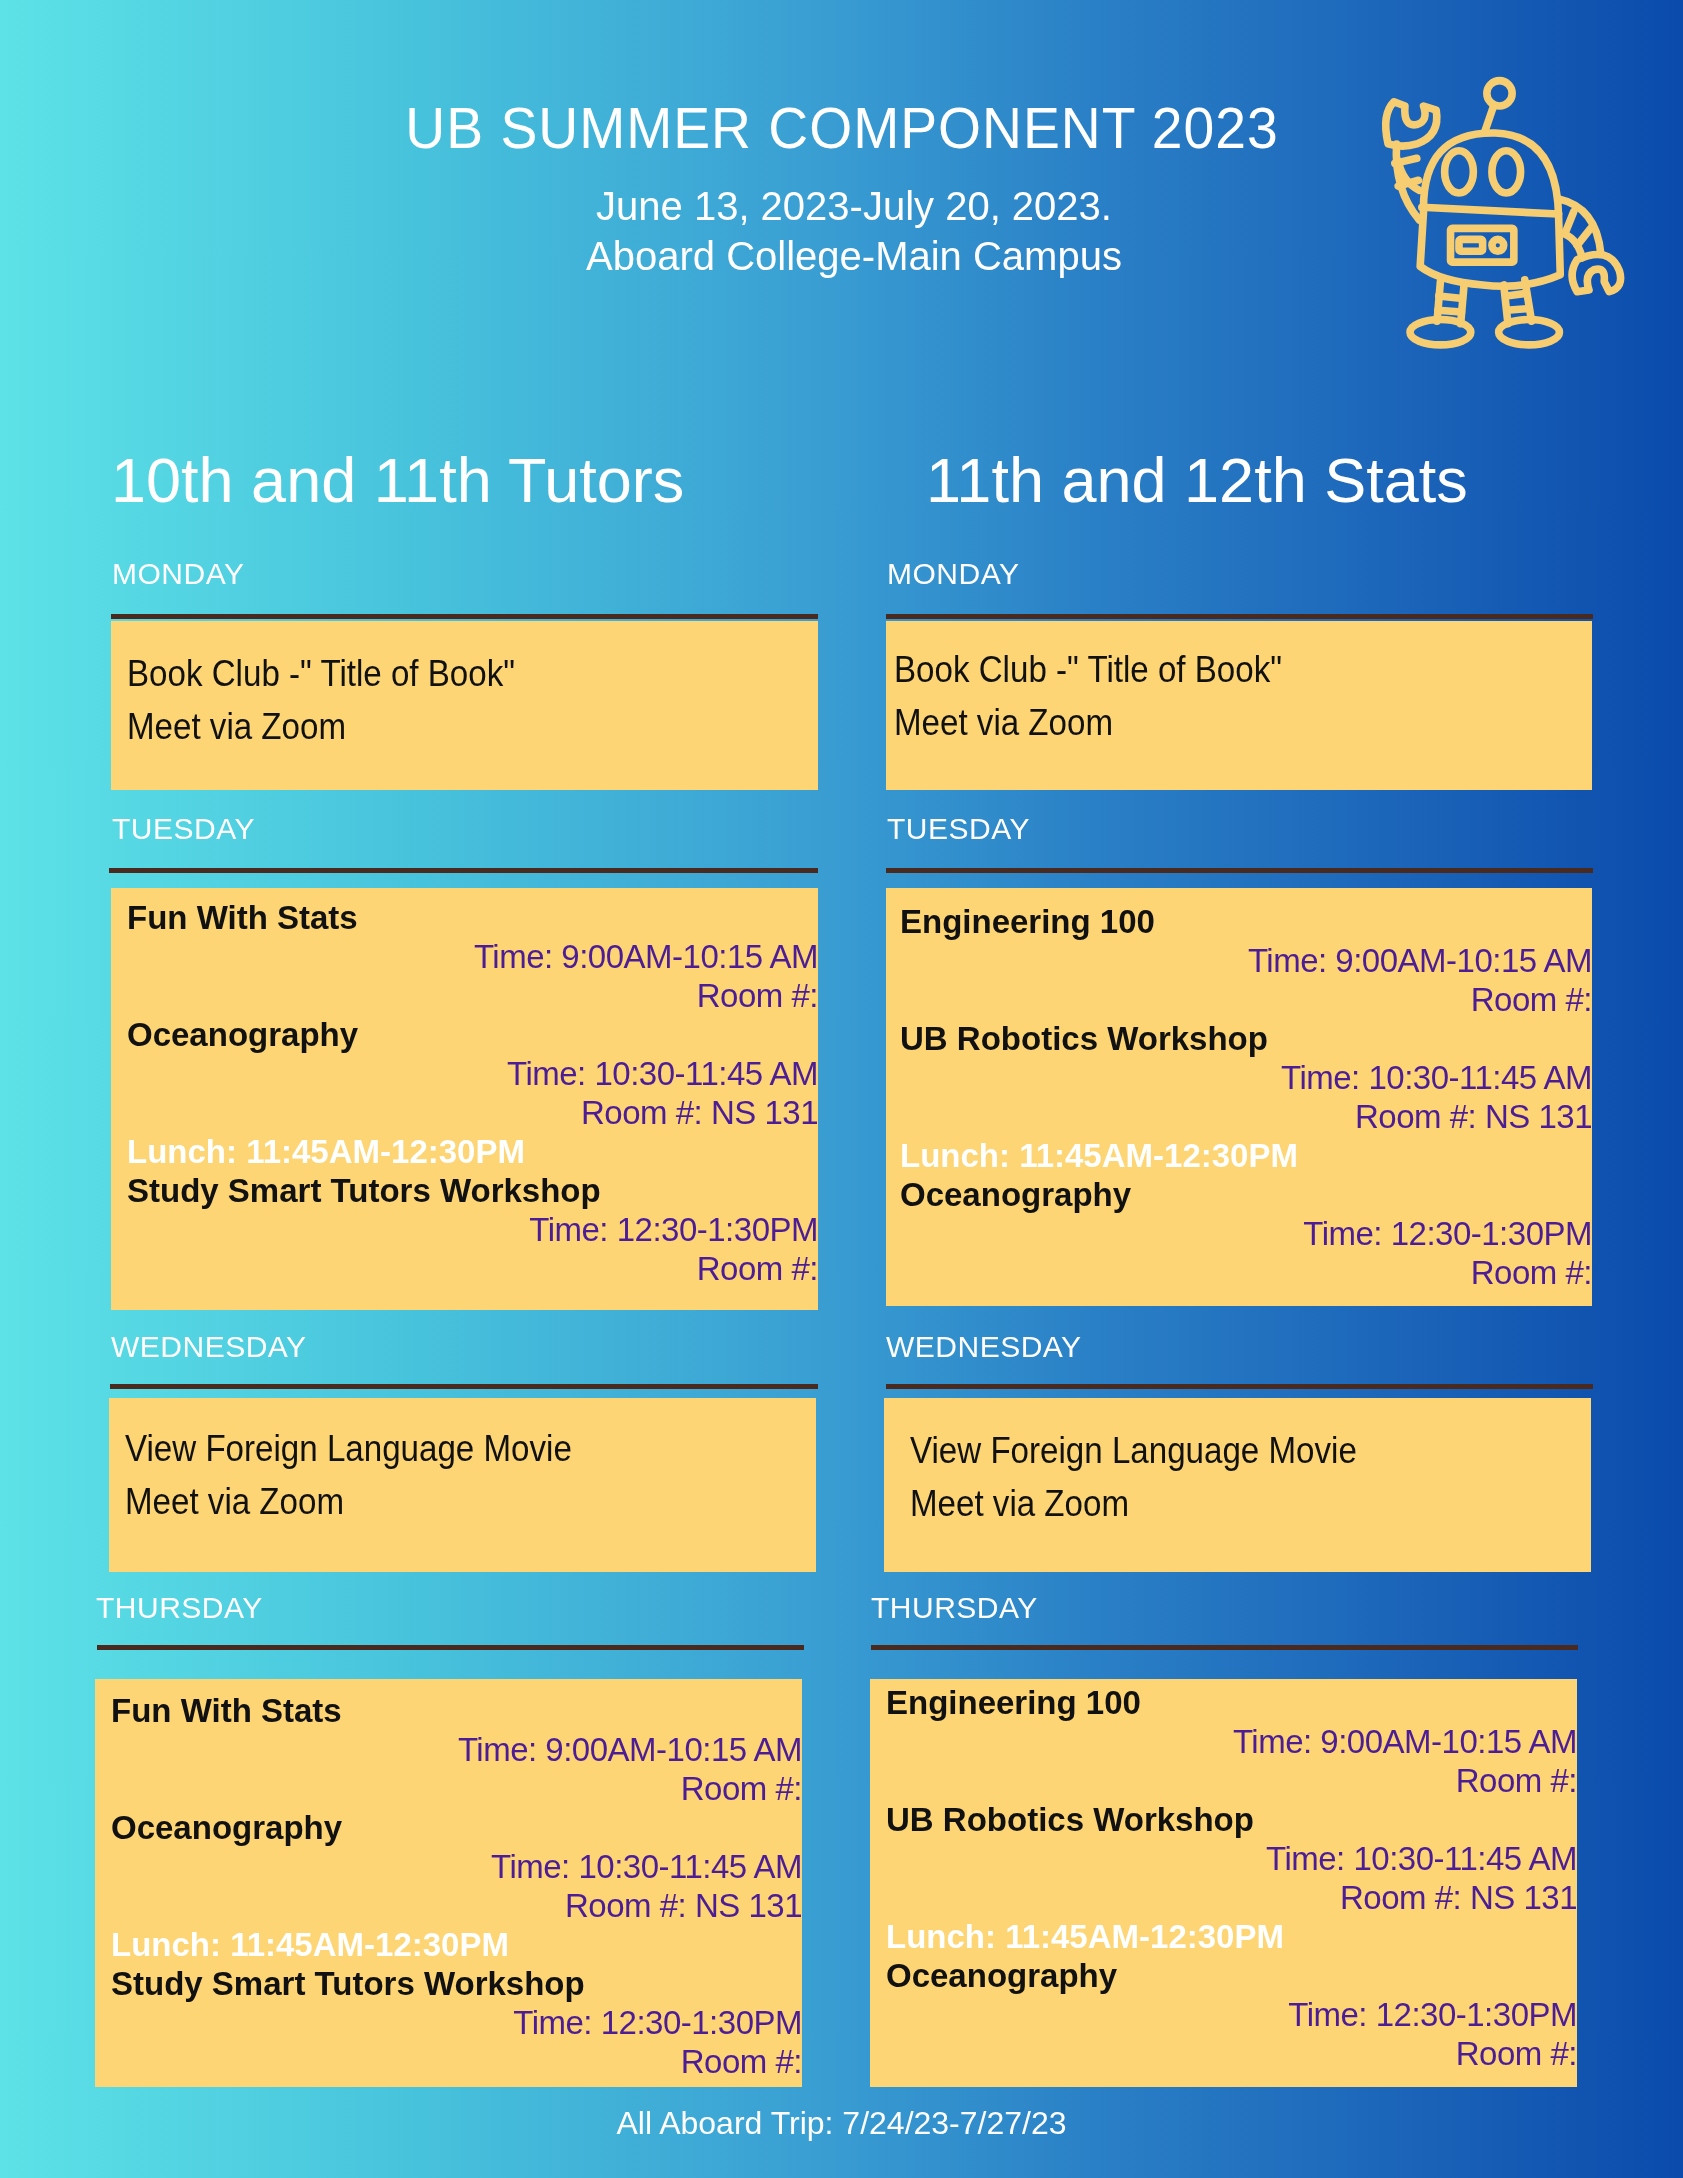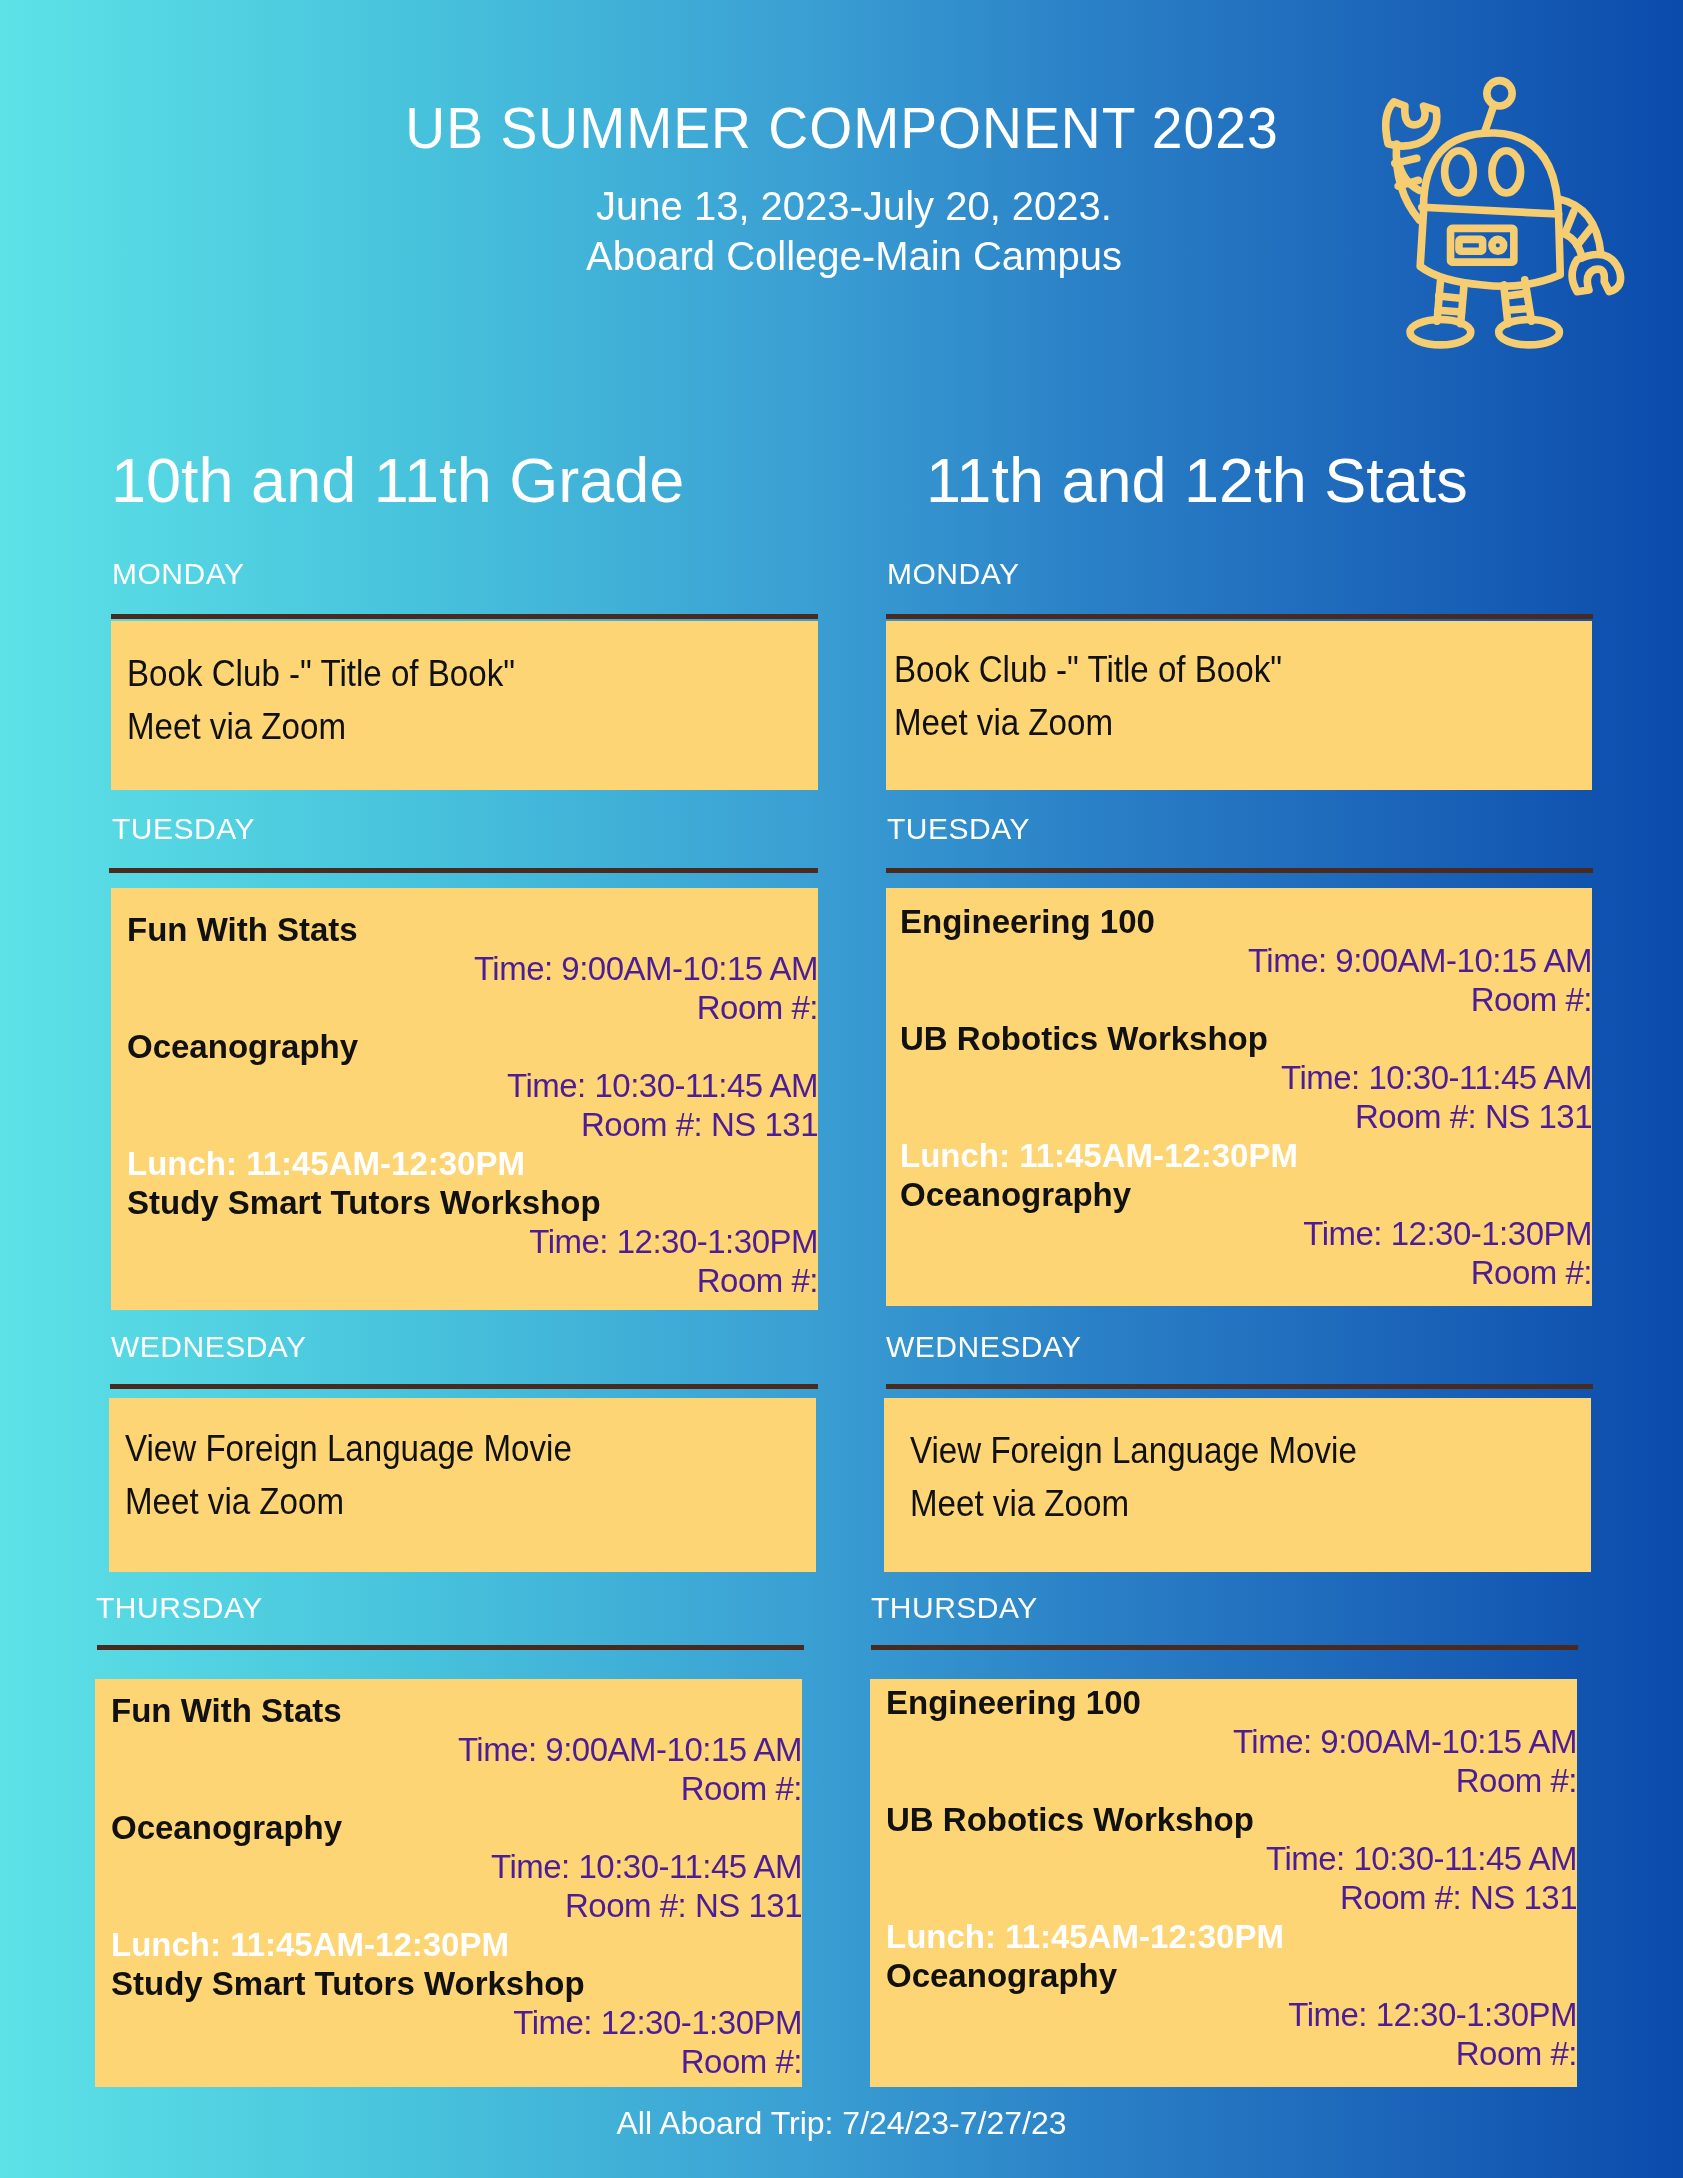--- a/index.html
+++ b/index.html
@@ -35,21 +35,21 @@
     .card {
       background: #fdd574;
       color: #111;
     }
     .card-simple { padding-left: 16px; }
     .card-simple .line {
       font-family: "Liberation Sans", sans-serif;
       font-size: 36px; line-height: 53px; color: #111;
       transform-origin: left; transform: scaleX(0.92); white-space: nowrap;
     }
-    .card-sched { padding: 22px 0 0 16px; }
+    .card-sched { padding: 10px 0 0 16px; }
     .card-sched .row { font-size: 33px; line-height: 39px; white-space: nowrap; }
     .card-sched .cls { font-weight: bold; color: #111; }
     .card-sched .meta { font-weight: normal; color: #4c1d95; letter-spacing: -0.5px; text-align: right; }
     .card-sched .lunch { font-weight: bold; color: #ffffff; }
     .footer {
       left: 0; width: 1683px; top: 2105px; text-align: center;
       font-family: "Liberation Sans", sans-serif;
       font-size: 32px; color: #fff;
     }
   </style>
@@ -96,21 +96,21 @@
   <path d="M175 262 L180 308"></path>
   <path d="M200 256 L208 305"></path>
   <line x1="178" y1="275" x2="202" y2="272"></line>
   <line x1="179" y1="292" x2="205" y2="290"></line>
 
   <ellipse cx="100" cy="318" rx="36" ry="15"></ellipse>
   <ellipse cx="205" cy="318" rx="36" ry="15"></ellipse>
 </svg>
 
 <section>
-  <div class="abs grade-title" style="left:111px; top:444px;">10th and 11th Grade</div>
+  <div class="abs grade-title" style="left:111px; top:444px;">10th and 11th Tutors</div>
 
   <div class="abs day-label" style="left:112px; top:557px;">MONDAY</div>
   <div class="abs divider" style="left:111px; top:614px; width:707px;"></div>
   <div class="abs card card-simple" style="left:111px; top:621px; width:707px; height:169px; padding-top:26px;">
     <div class="line">Book Club -" Title of Book"</div>
     <div class="line">Meet via Zoom</div>
   </div>
 
   <div class="abs day-label" style="left:112px; top:812px;">TUESDAY</div>
   <div class="abs divider" style="left:109px; top:868px; width:709px;"></div>

